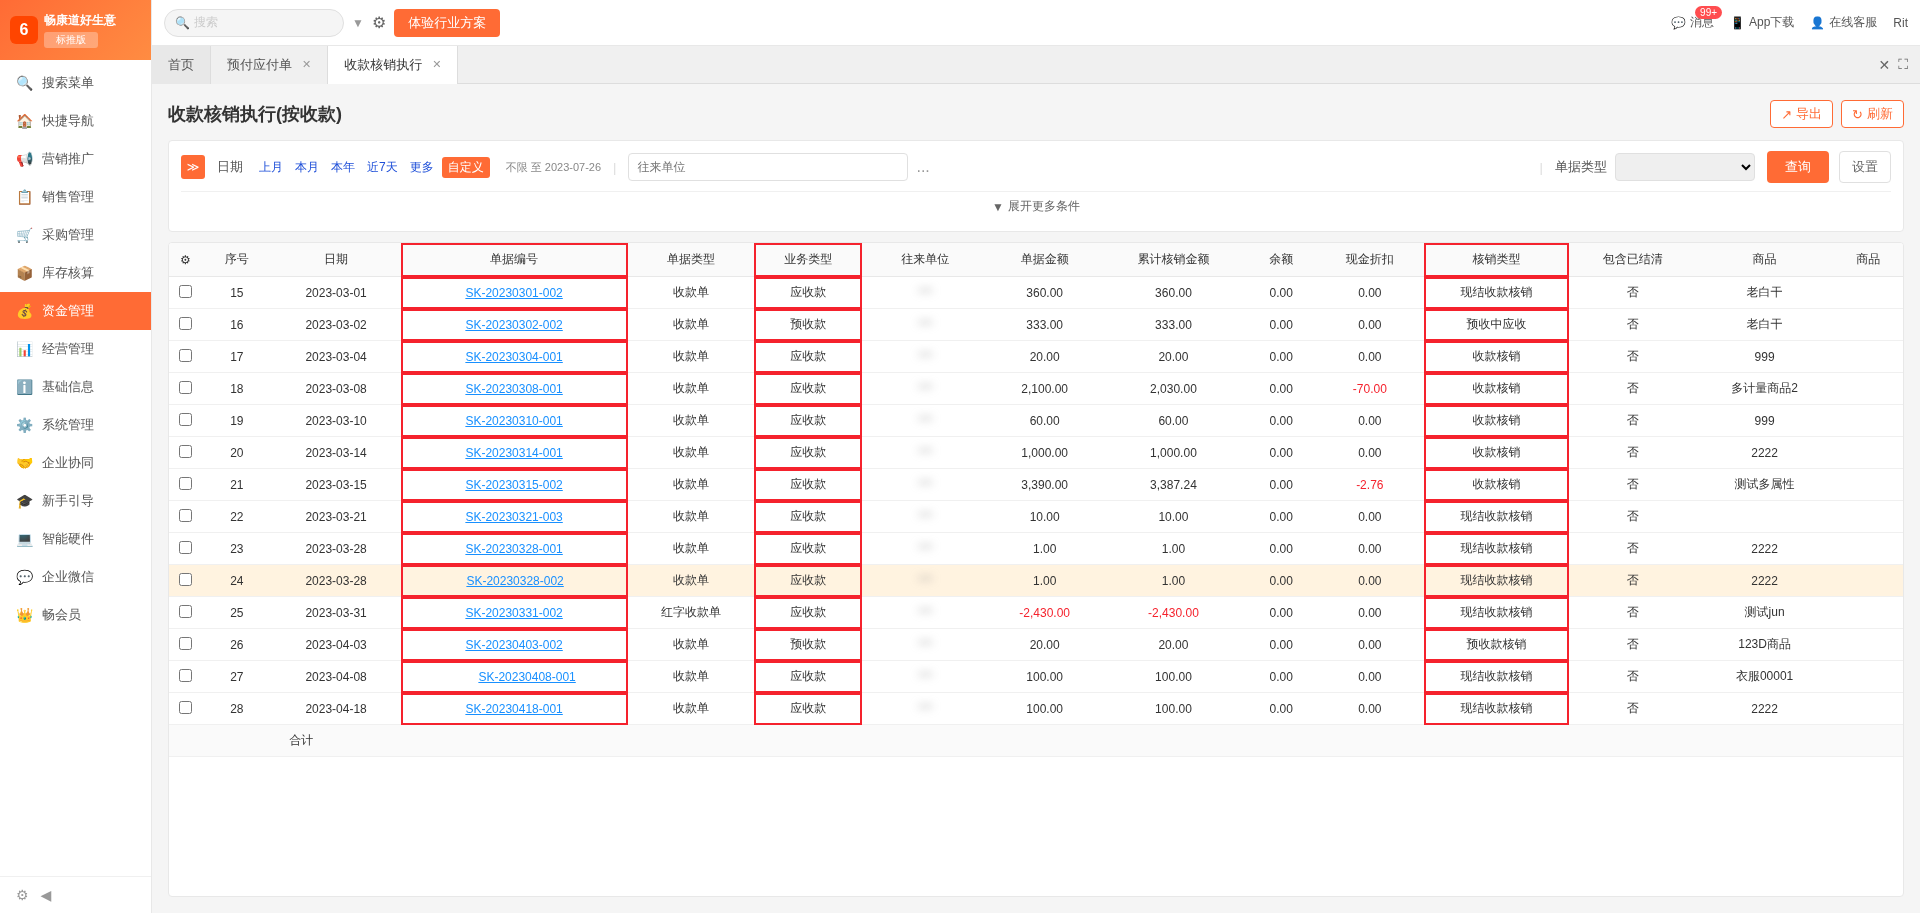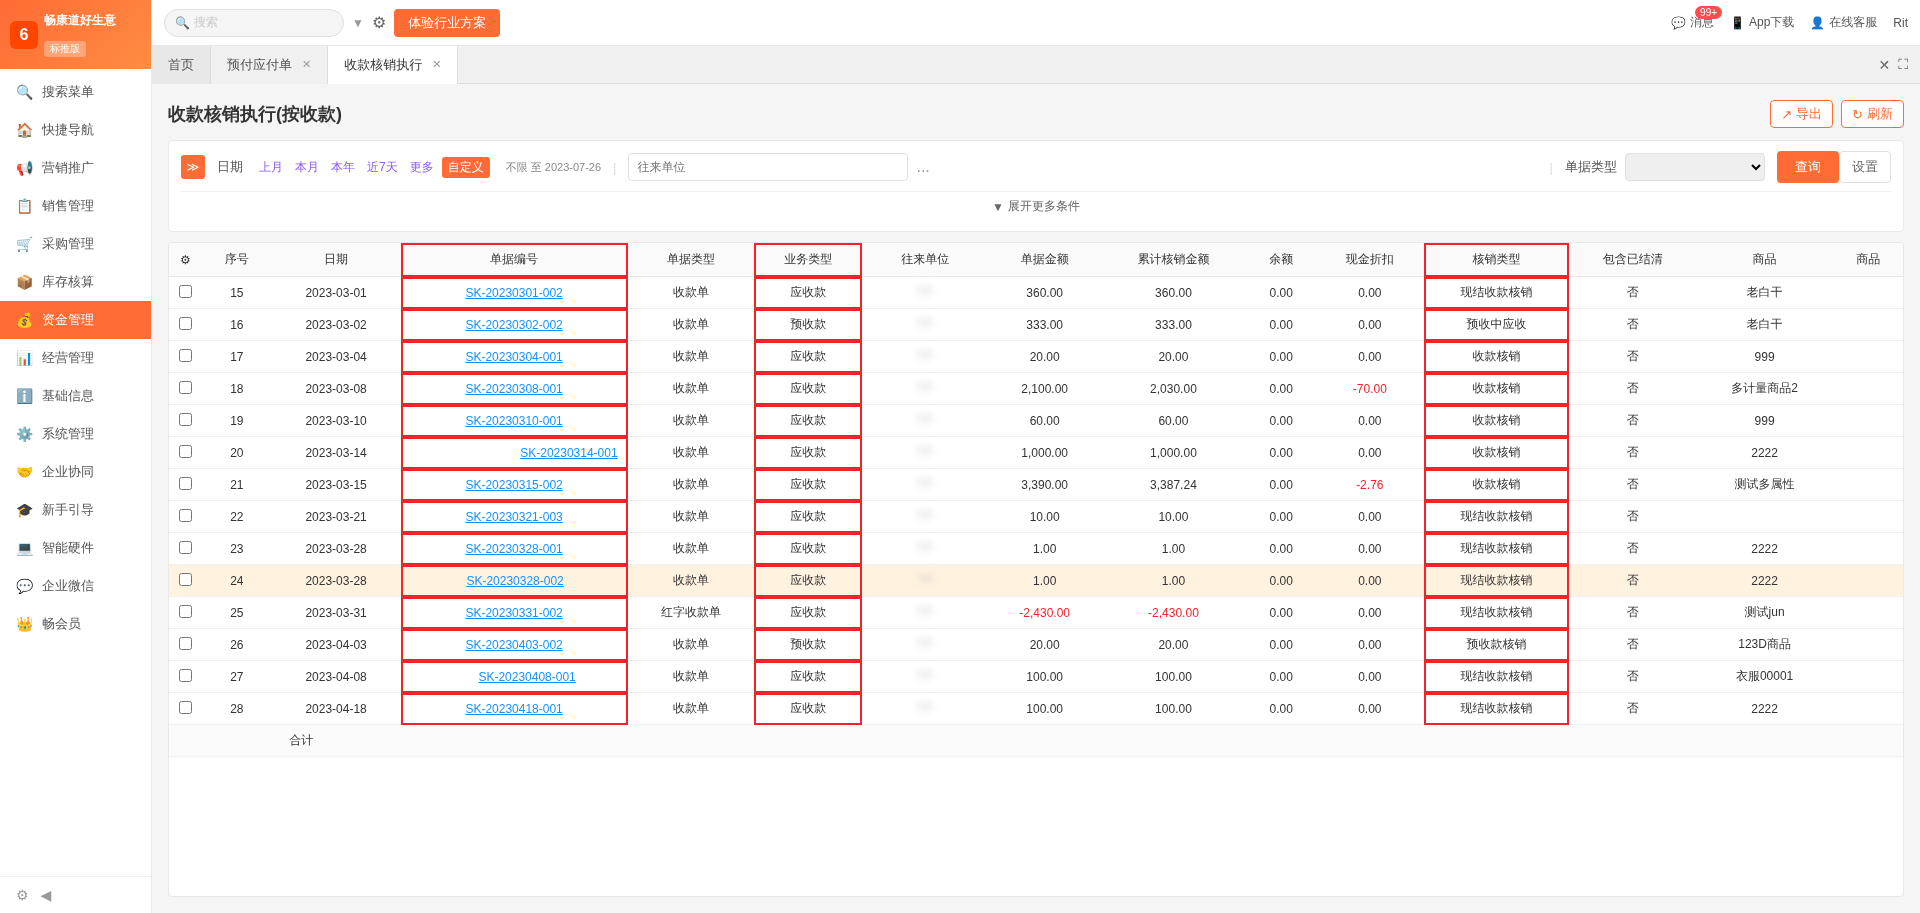--- a/index.html
+++ b/index.html
@@ -2,21 +2,21 @@
 <html><head>
   <meta charset="utf-8">
   <style>
     * { box-sizing: border-box; margin: 0; padding: 0; }
     body { font-family: 'Microsoft YaHei', Arial, sans-serif; font-size: 13px; background: #f5f5f5; display: flex; height: 913px; overflow: hidden; }
 
     
     .sidebar { width: 152px; background: #fff; border-right: 1px solid #e8e8e8; display: flex; flex-direction: column; height: 100%; flex-shrink: 0; }
     .sidebar-logo { background: linear-gradient(135deg, #ff6b35, #ff8c42); padding: 12px 10px; display: flex; align-items: center; gap: 6px; }
     .sidebar-logo-icon { width: 28px; height: 28px; background: #ff4500; border-radius: 6px; display: flex; align-items: center; justify-content: center; color: white; font-size: 16px; font-weight: bold; }
-    .sidebar-logo-badge { background: rgba(255,255,255,0.3); color: white; font-size: 10px; padding: 1px 6px; border-radius: 3px; margin-top: 12px; display: inline-block; }
+    .sidebar-logo-badge { background: rgba(255,255,255,0.3); color: white; font-size: 10px; padding: 1px 12px; border-radius: 3px; margin-top: 3px; display: inline-block; }
     .sidebar-menu { flex: 1; overflow-y: auto; padding: 4px 0; }
     .sidebar-item { display: flex; align-items: center; gap: 8px; padding: 10px 16px; cursor: pointer; color: #555; font-size: 13px; }
     .sidebar-item.active { background: #ff6b35; color: white; }
     .sidebar-item.active .sidebar-item-icon { color: white; }
     .sidebar-item-icon { width: 18px; text-align: center; font-size: 14px; }
     .sidebar-bottom { padding: 10px 16px; border-top: 1px solid #f0f0f0; display: flex; gap: 12px; }
     .sidebar-bottom-icon { color: #999; cursor: pointer; font-size: 14px; }
 
     
     .main { flex: 1; display: flex; flex-direction: column; overflow: hidden; }
@@ -50,21 +50,21 @@
     .page-title { font-size: 18px; font-weight: 700; color: #333; }
     .page-actions { display: flex; gap: 8px; }
     .page-action-btn { display: flex; align-items: center; gap: 4px; color: #ff6b35; font-size: 13px; cursor: pointer; border: 1px solid #ff6b35; border-radius: 4px; padding: 4px 10px; background: white; }
 
     
     .filter-area { background: white; border-radius: 4px; padding: 10px 12px; margin-bottom: 10px; border: 1px solid #e8e8e8; }
     .filter-row { display: flex; align-items: center; gap: 12px; flex-wrap: wrap; }
     .filter-expand-btn { width: 24px; height: 24px; background: #ff6b35; color: white; border-radius: 3px; display: flex; align-items: center; justify-content: center; cursor: pointer; font-size: 12px; flex-shrink: 0; }
     .filter-label { color: #555; font-size: 13px; }
     .filter-date-btns { display: flex; gap: 4px; }
-    .filter-date-btn { font-size: 12px; color: #8b5cf6; cursor: pointer; padding: 2px 4px; }
+    .filter-date-btn { font-size: 12px; color: #1d4ed8; cursor: pointer; padding: 2px 4px; }
     .filter-custom-btn { font-size: 12px; color: white; background: #ff6b35; border-radius: 3px; padding: 2px 6px; cursor: pointer; }
     .filter-separator { color: #ddd; }
     .filter-unit { flex: 1; display: flex; align-items: center; gap: 8px; }
     .filter-unit-input { flex: 1; height: 28px; border: 1px solid #e0e0e0; border-radius: 4px; padding: 0 8px; font-size: 12px; color: #333; min-width: 120px; max-width: 280px; }
     .filter-dots { color: #999; font-size: 16px; }
     .filter-type { display: flex; align-items: center; gap: 8px; }
     .filter-type-select { height: 28px; border: 1px solid #e0e0e0; border-radius: 4px; padding: 0 8px; font-size: 12px; min-width: 140px; }
     .filter-query-btn { background: #ff6b35; color: white; border: none; border-radius: 4px; padding: 6px 18px; font-size: 13px; cursor: pointer; }
     .filter-setting-btn { background: white; color: #666; border: 1px solid #e0e0e0; border-radius: 4px; padding: 6px 12px; font-size: 13px; cursor: pointer; }
     .expand-more { display: flex; align-items: center; justify-content: center; padding: 6px; color: #666; font-size: 12px; cursor: pointer; border-top: 1px solid #f0f0f0; margin-top: 8px; gap: 4px; }
@@ -246,21 +246,21 @@
         <span class="filter-separator">|</span>
         <div class="filter-unit">
           <input class="filter-unit-input" placeholder="往来单位" style="">
           <span class="filter-dots">...</span>
         </div>
         <span class="filter-separator">|</span>
         <div class="filter-type">
           <span class="filter-label">单据类型</span>
           <select class="filter-type-select"></select>
         </div>
-        <div style="margin-left:auto;display:flex;gap:0;">
+        <div style="margin-left:auto;display:flex;gap:10px;">
           <button class="filter-query-btn">查询</button>
           <button class="filter-setting-btn">设置</button>
         </div>
       </div>
       <div class="expand-more">
         <span>▼</span>
         <span>展开更多条件</span>
       </div>
     </div>
 
@@ -369,21 +369,21 @@
     <td class="">0.00</td>
     <td style="outline:2px solid #f5222d;outline-offset:-2px;">收款核销</td>
     <td>否</td>
     <td>999</td>
     <td></td>
   </tr>
               <tr>
     <td><input type="checkbox" style=""></td>
     <td>20</td>
     <td>2023-03-14</td>
-    <td style="outline:2px solid #f5222d;outline-offset:-2px;text-align:right;"><a class="col-link">SK-20230314-001</a></td>
+    <td style="outline:2px solid #f5222d;outline-offset:-2px;"><a class="col-link">SK-20230314-001</a></td>
     <td>收款单</td>
     <td style="outline:2px solid #f5222d;outline-offset:-2px;">应收款</td>
     <td><span class="blur-text">***</span></td>
     <td class="">1,000.00</td>
     <td class="">1,000.00</td>
     <td>0.00</td>
     <td class="">0.00</td>
     <td style="outline:2px solid #f5222d;outline-offset:-2px;">收款核销</td>
     <td>否</td>
     <td>2222</td>

